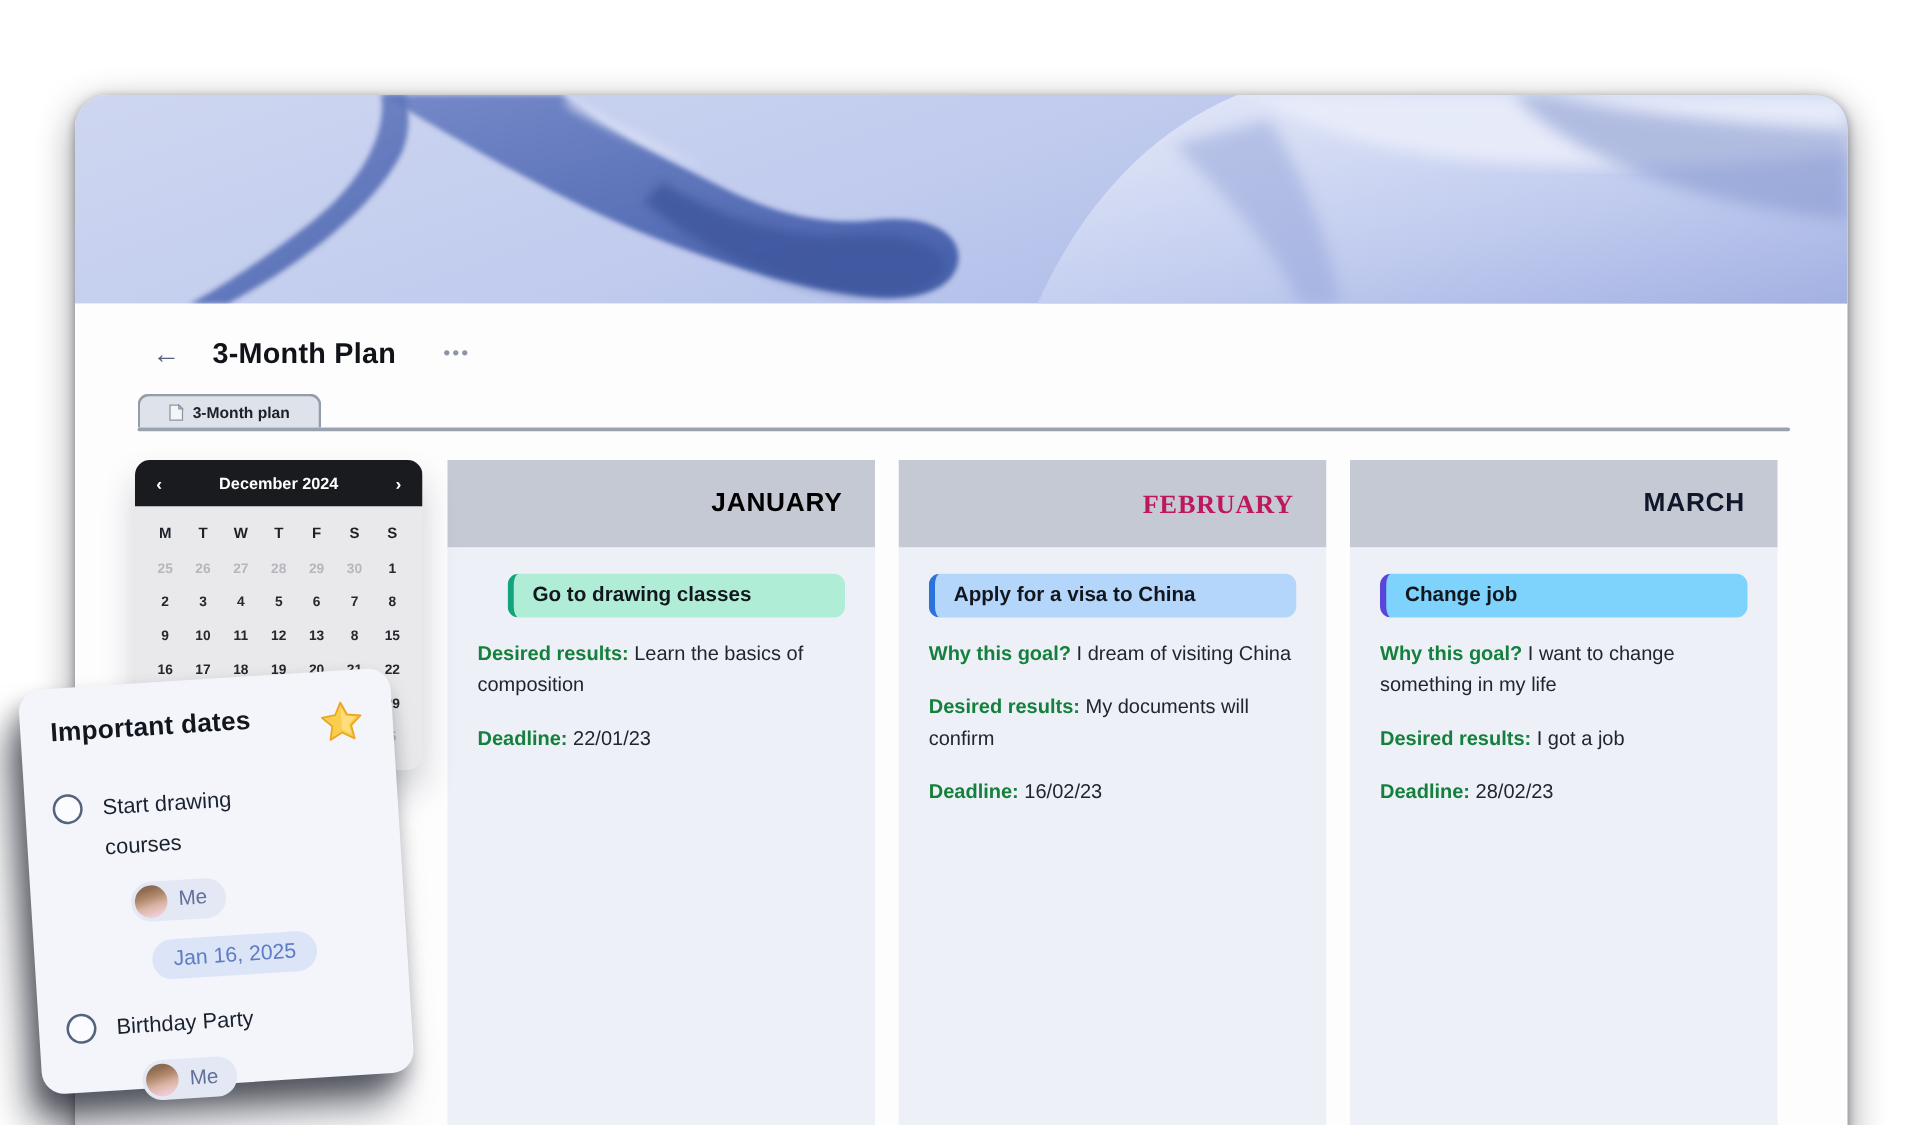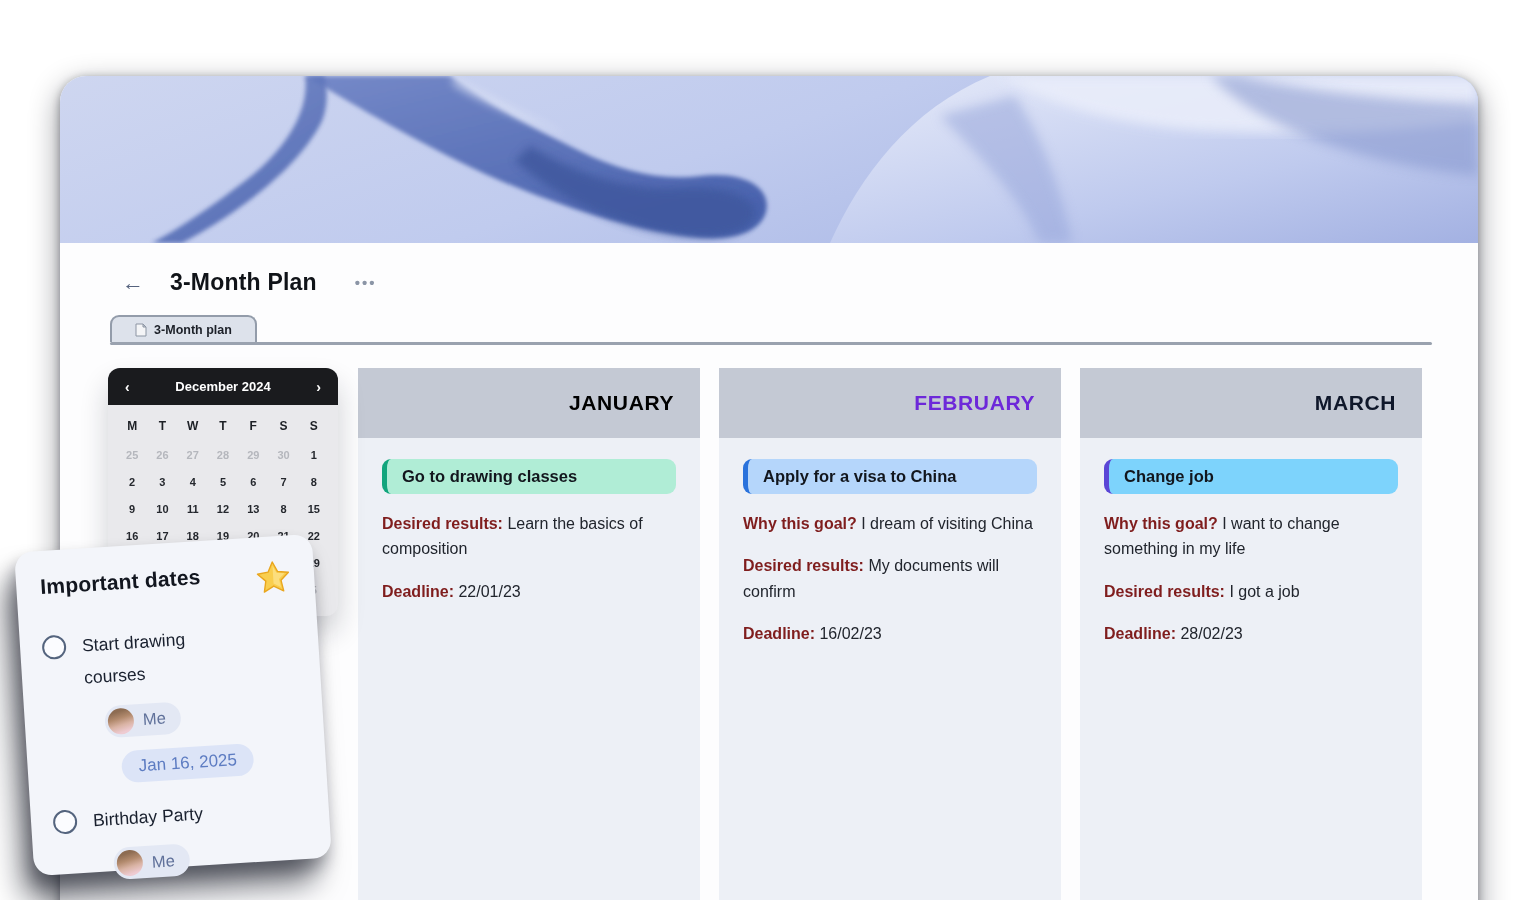--- a/index.html
+++ b/index.html
@@ -56,21 +56,21 @@
   .month-head{
     height:70px;background:#c4c9d4;display:flex;align-items:center;justify-content:flex-end;
     padding:0 26px;font-size:21px;font-weight:800;letter-spacing:.6px;
   }
   .month-body{flex:1;background:#edf0f6;padding:21px 24px;}
   .task-pill{
     border-radius:9px;border-left:5px solid #000;padding:8px 14px 8px 15px;
     font-size:16.5px;font-weight:700;color:#12161d;
   }
   .field{margin:17px 0 0;font-size:16px;color:#21252d;line-height:1.58;}
-  .field strong{font-weight:700;color:#7f1d1d;}
+  .field strong{font-weight:700;color:#15803d;}
   
   .imp-card{
     position:absolute;left:24px;top:543px;width:298px;height:324px;z-index:6;
     background:#f3f5fa;border-radius:18px;
     transform:rotate(-3.6deg);
     box-shadow:-14px 26px 30px -2px rgba(6,10,22,.55),-4px 10px 16px rgba(6,10,22,.30);
     padding:24px 22px;box-sizing:border-box;
   }
   .imp-title-row{display:flex;align-items:flex-start;justify-content:space-between;padding:0 2px;}
   .imp-title{font-size:21px;font-weight:800;color:#12161f;letter-spacing:.2px;}
@@ -214,33 +214,33 @@
         <div class="cal-cell muted">5</div>
       </div>
   </div>
 
   <div class="months-row">
   <div class="month-col">
     <div class="month-head">
       <span class="month-name" style="color: #000000;">JANUARY</span>
     </div>
     <div class="month-body">
-      <div class="task-pill" style="background: rgb(176, 237, 214); border-left-color: rgb(18, 165, 125);">
+      <div class="task-pill" style="background: rgb(176, 237, 214); border-left-color: rgb(18, 165, 125); margin-left: 24px;">
         <span class="task-label">Go to drawing classes</span>
       </div>
       <div class="fields">
             <p class="field"><strong>Desired results: </strong>Learn the basics of composition</p>
             <p class="field"><strong>Deadline: </strong>22/01/23</p>
           </div>
     </div>
   </div>
 
   <div class="month-col">
     <div class="month-head">
-      <span class="month-name" style="color: #6d28d9;">FEBRUARY</span>
+      <span class="month-name" style="color: #be185d; font-family: Liberation Serif, serif;">FEBRUARY</span>
     </div>
     <div class="month-body">
       <div class="task-pill" style="background: rgb(181, 214, 251); border-left-color: rgb(42, 114, 220);">
         <span class="task-label">Apply for a visa to China</span>
       </div>
       <div class="fields">
             <p class="field"><strong>Why this goal? </strong>I dream of visiting China</p>
             <p class="field"><strong>Desired results: </strong>My documents will confirm</p>
             <p class="field"><strong>Deadline: </strong>16/02/23</p>
           </div>

